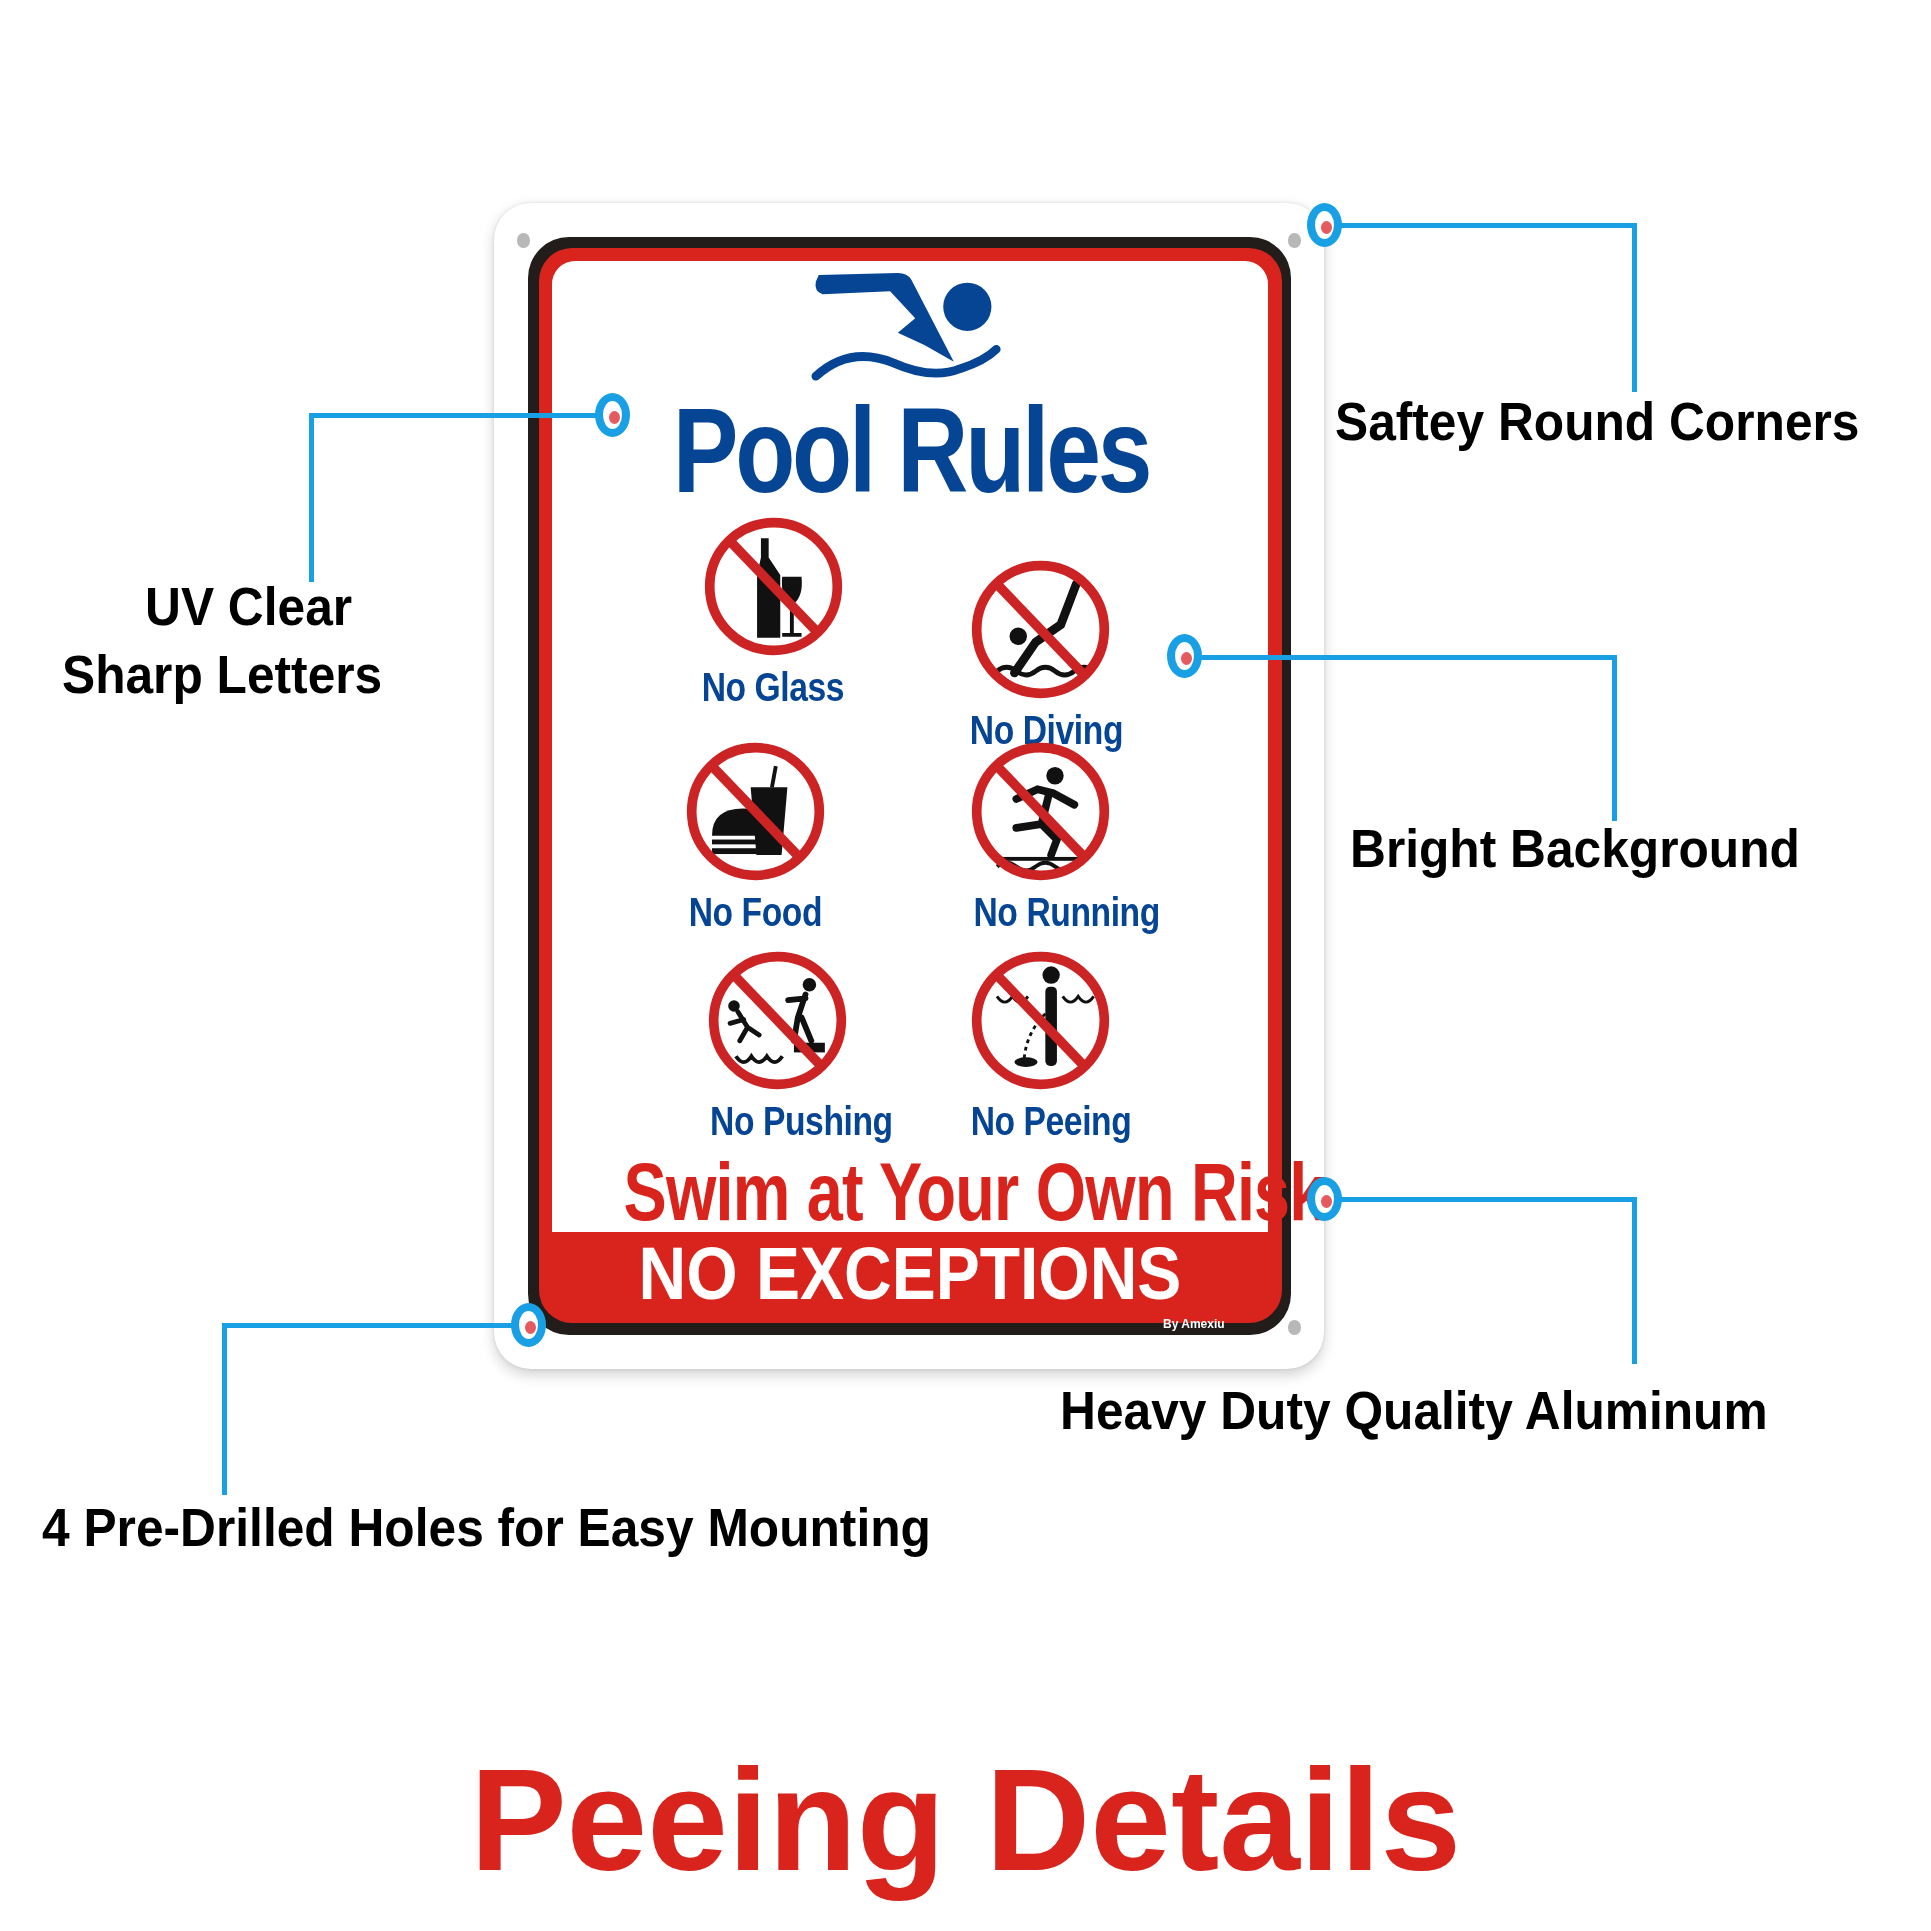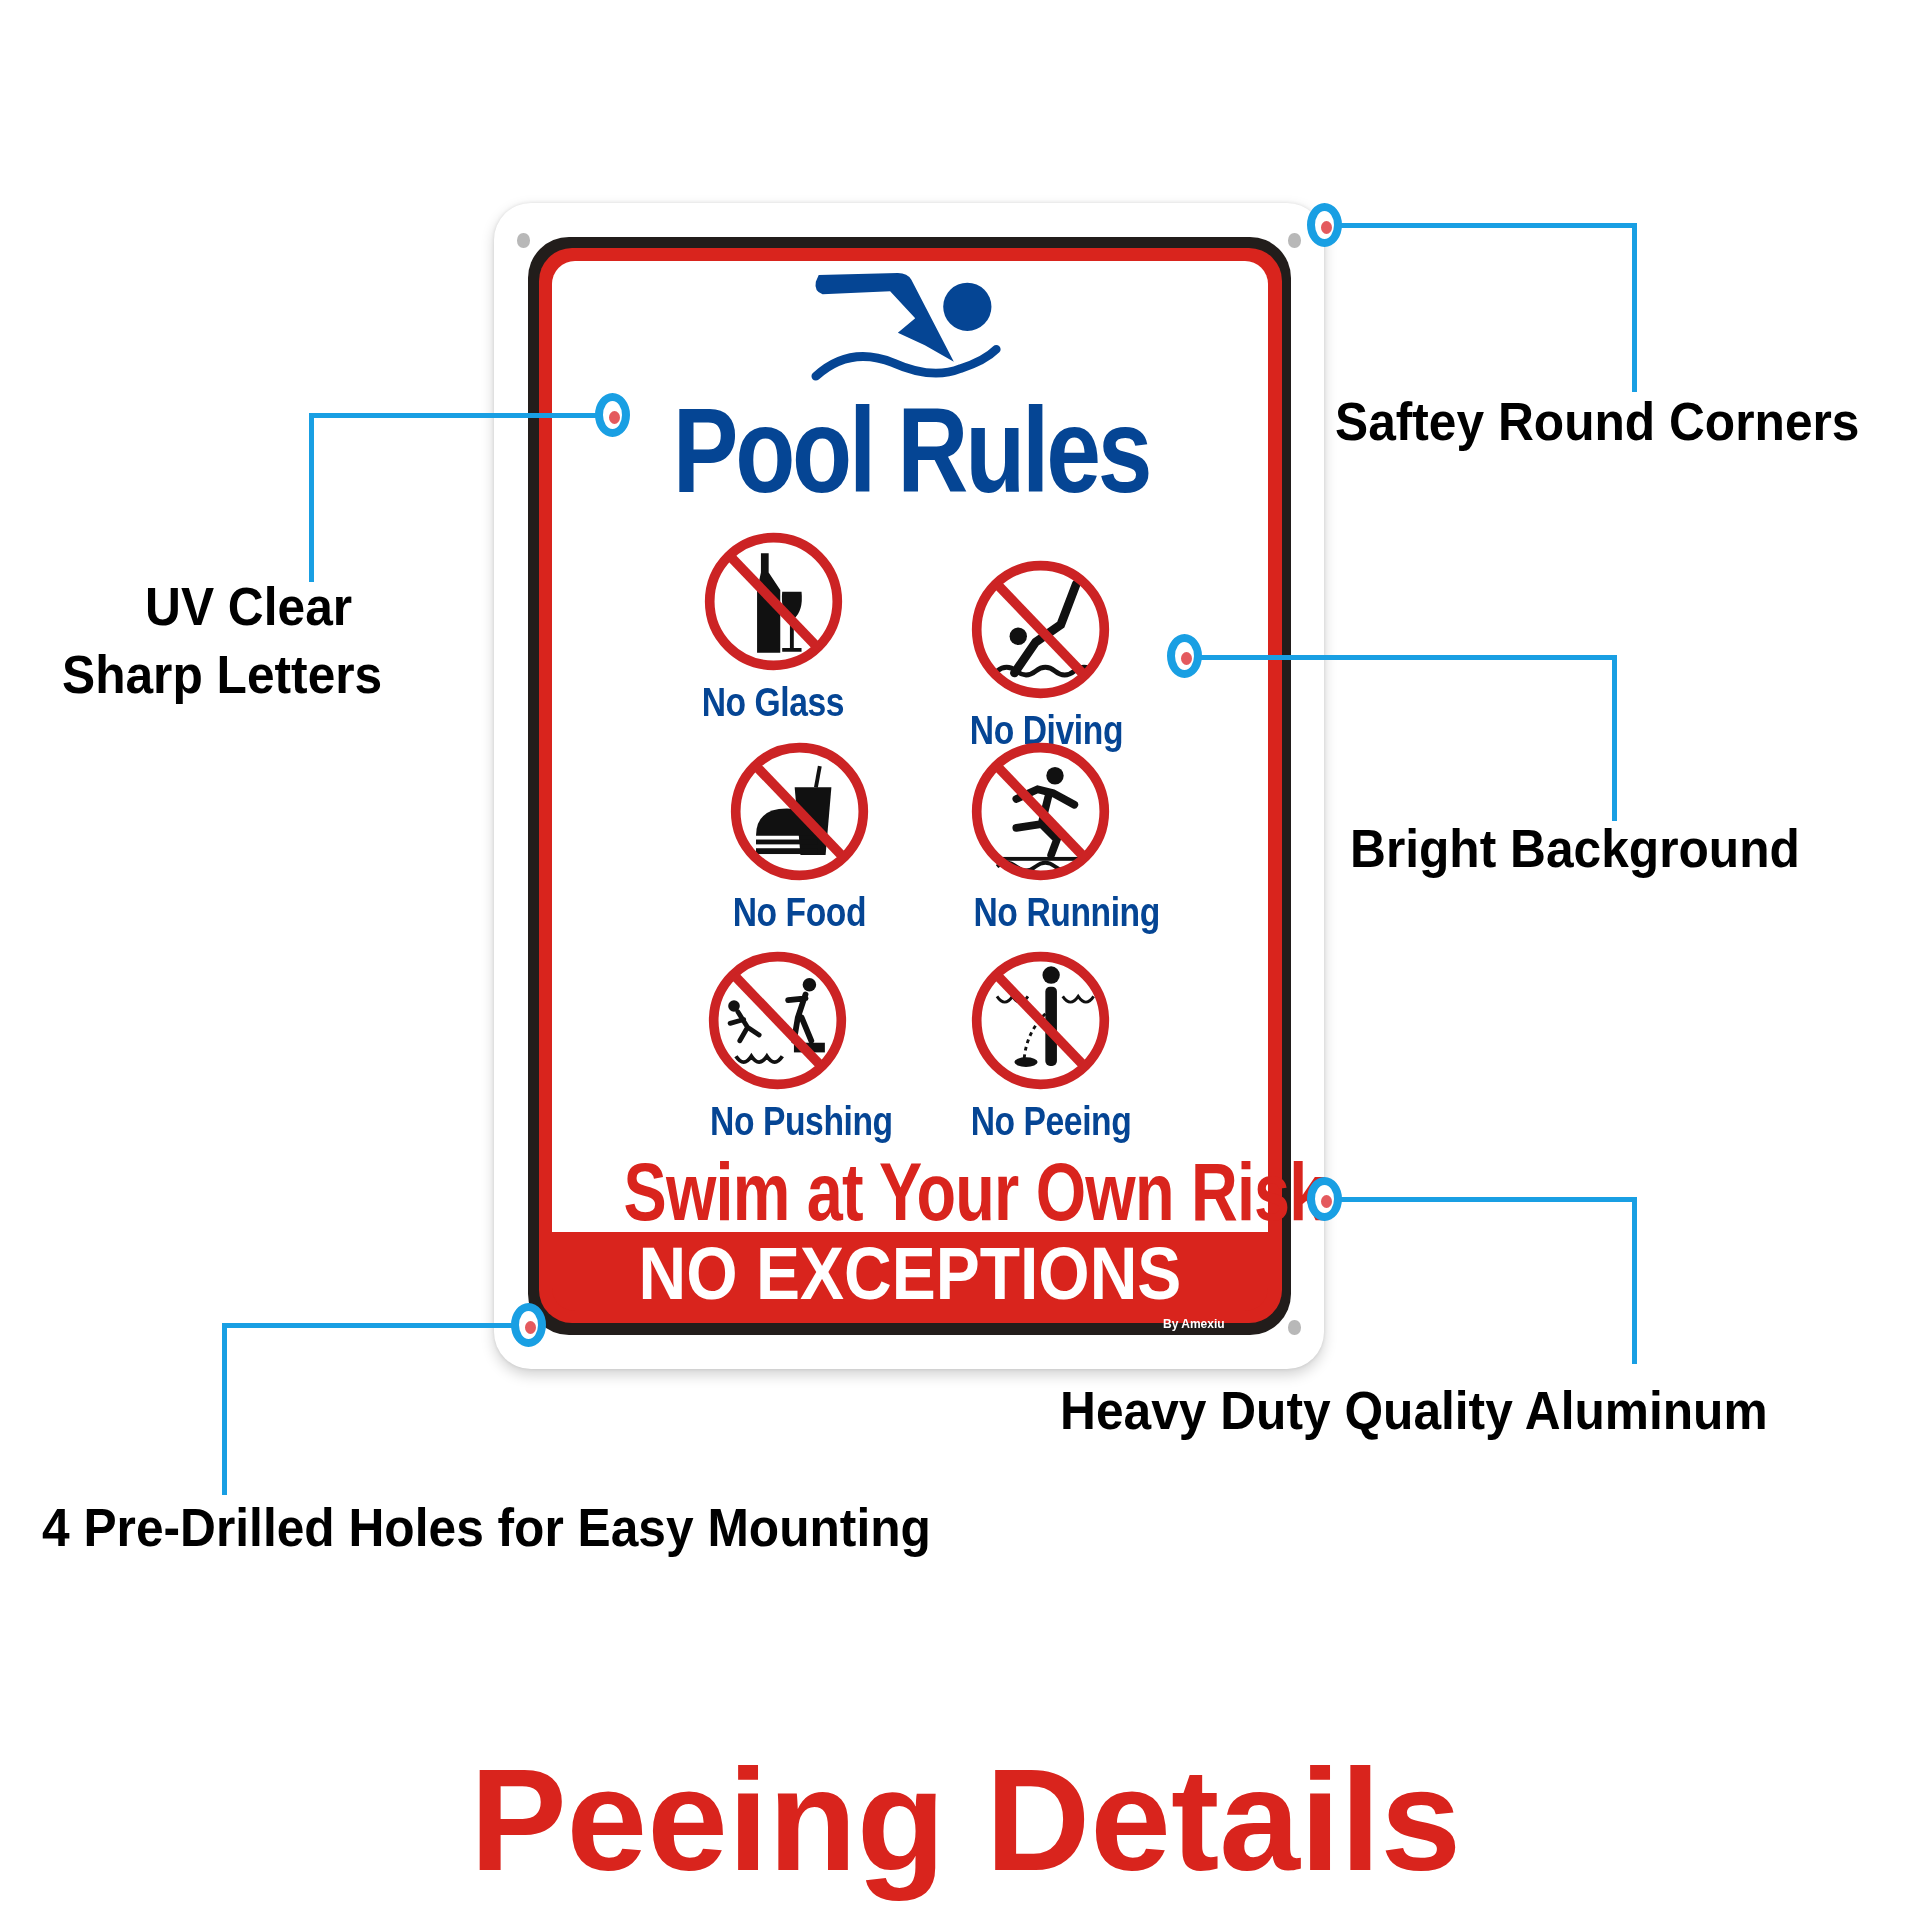--- a/index.html
+++ b/index.html
@@ -44,42 +44,42 @@
 <div class="abs band"></div>
 
 <svg class="abs" style="left:811px;top:270px;" width="193" height="116" viewBox="0 0 200 120">
   <circle cx="162" cy="38" r="25" fill="#054594"></circle>
   <path d="M8 5 L90 3 Q100 3 104 10 L148 95 L118 78 L90 65 L108 50 L82 22 L12 25 Q3 22 5 12 Z" fill="#054594"></path>
   <path d="M5 110 Q40 78 85 96 Q125 114 155 102 Q180 94 192 82" stroke="#054594" stroke-width="9" fill="none" stroke-linecap="round"></path>
 </svg>
 
 <div class="abs title">Pool Rules</div>
 
-<div class="abs rule" style="left:686px;top:529px;text-decoration:underline;">
+<div class="abs rule" style="left:686px;top:514px;text-decoration:underline;">
   <svg width="145" height="145" viewBox="0 0 150 150">
     <path d="M62 25 h8 v20 l12 18 v65 h-24 v-65 l4 -18 z" fill="#111"></path>
     <path d="M84 65 h20 q2 20 -8 28 v30 h8 v4 h-20 v-4 h8 v-30 q-10 -8 -8 -28z" fill="#111"></path>
     <circle cx="75" cy="75" r="66" fill="none" stroke="#cc2324" stroke-width="10"></circle>
     <line x1="30" y1="28" x2="122" y2="124" stroke="#cc2324" stroke-width="10"></line>
   </svg>
   <div class="rule-label">No Glass</div>
 </div>
 
 <div class="abs rule" style="left:953px;top:557px;">
   <svg width="145" height="145" viewBox="0 0 150 150">
     <circle cx="52" cy="82" r="9" fill="#111"></circle>
     <path d="M48 120 L70 88 L96 70 L112 28" stroke="#111" stroke-width="9" fill="none" stroke-linecap="round"></path>
     <path d="M30 118 q10 -8 20 0 t20 0 t20 0 t20 0 t20 0" stroke="#111" stroke-width="5" fill="none"></path>
     <circle cx="75" cy="75" r="66" fill="none" stroke="#cc2324" stroke-width="10"></circle>
     <line x1="30" y1="28" x2="122" y2="124" stroke="#cc2324" stroke-width="10"></line>
   </svg>
   <div class="rule-label">No Diving</div>
 </div>
 
-<div class="abs rule" style="left:712px;top:739px;">
+<div class="abs rule" style="left:668px;top:739px;">
   <svg width="145" height="145" viewBox="0 0 150 150">
     <path d="M70 50 h38 l-6 70 h-26 z" fill="#111"></path>
     <line x1="92" y1="50" x2="96" y2="28" stroke="#111" stroke-width="4"></line>
     <path d="M30 100 q0 -28 32 -28 q32 0 32 28 z" fill="#111"></path>
     <rect x="30" y="104" width="64" height="5" fill="#111"></rect>
     <rect x="30" y="113" width="64" height="6" fill="#111"></rect>
     <circle cx="75" cy="75" r="66" fill="none" stroke="#cc2324" stroke-width="10"></circle>
     <line x1="30" y1="28" x2="122" y2="124" stroke="#cc2324" stroke-width="10"></line>
   </svg>
   <div class="rule-label">No Food</div>

